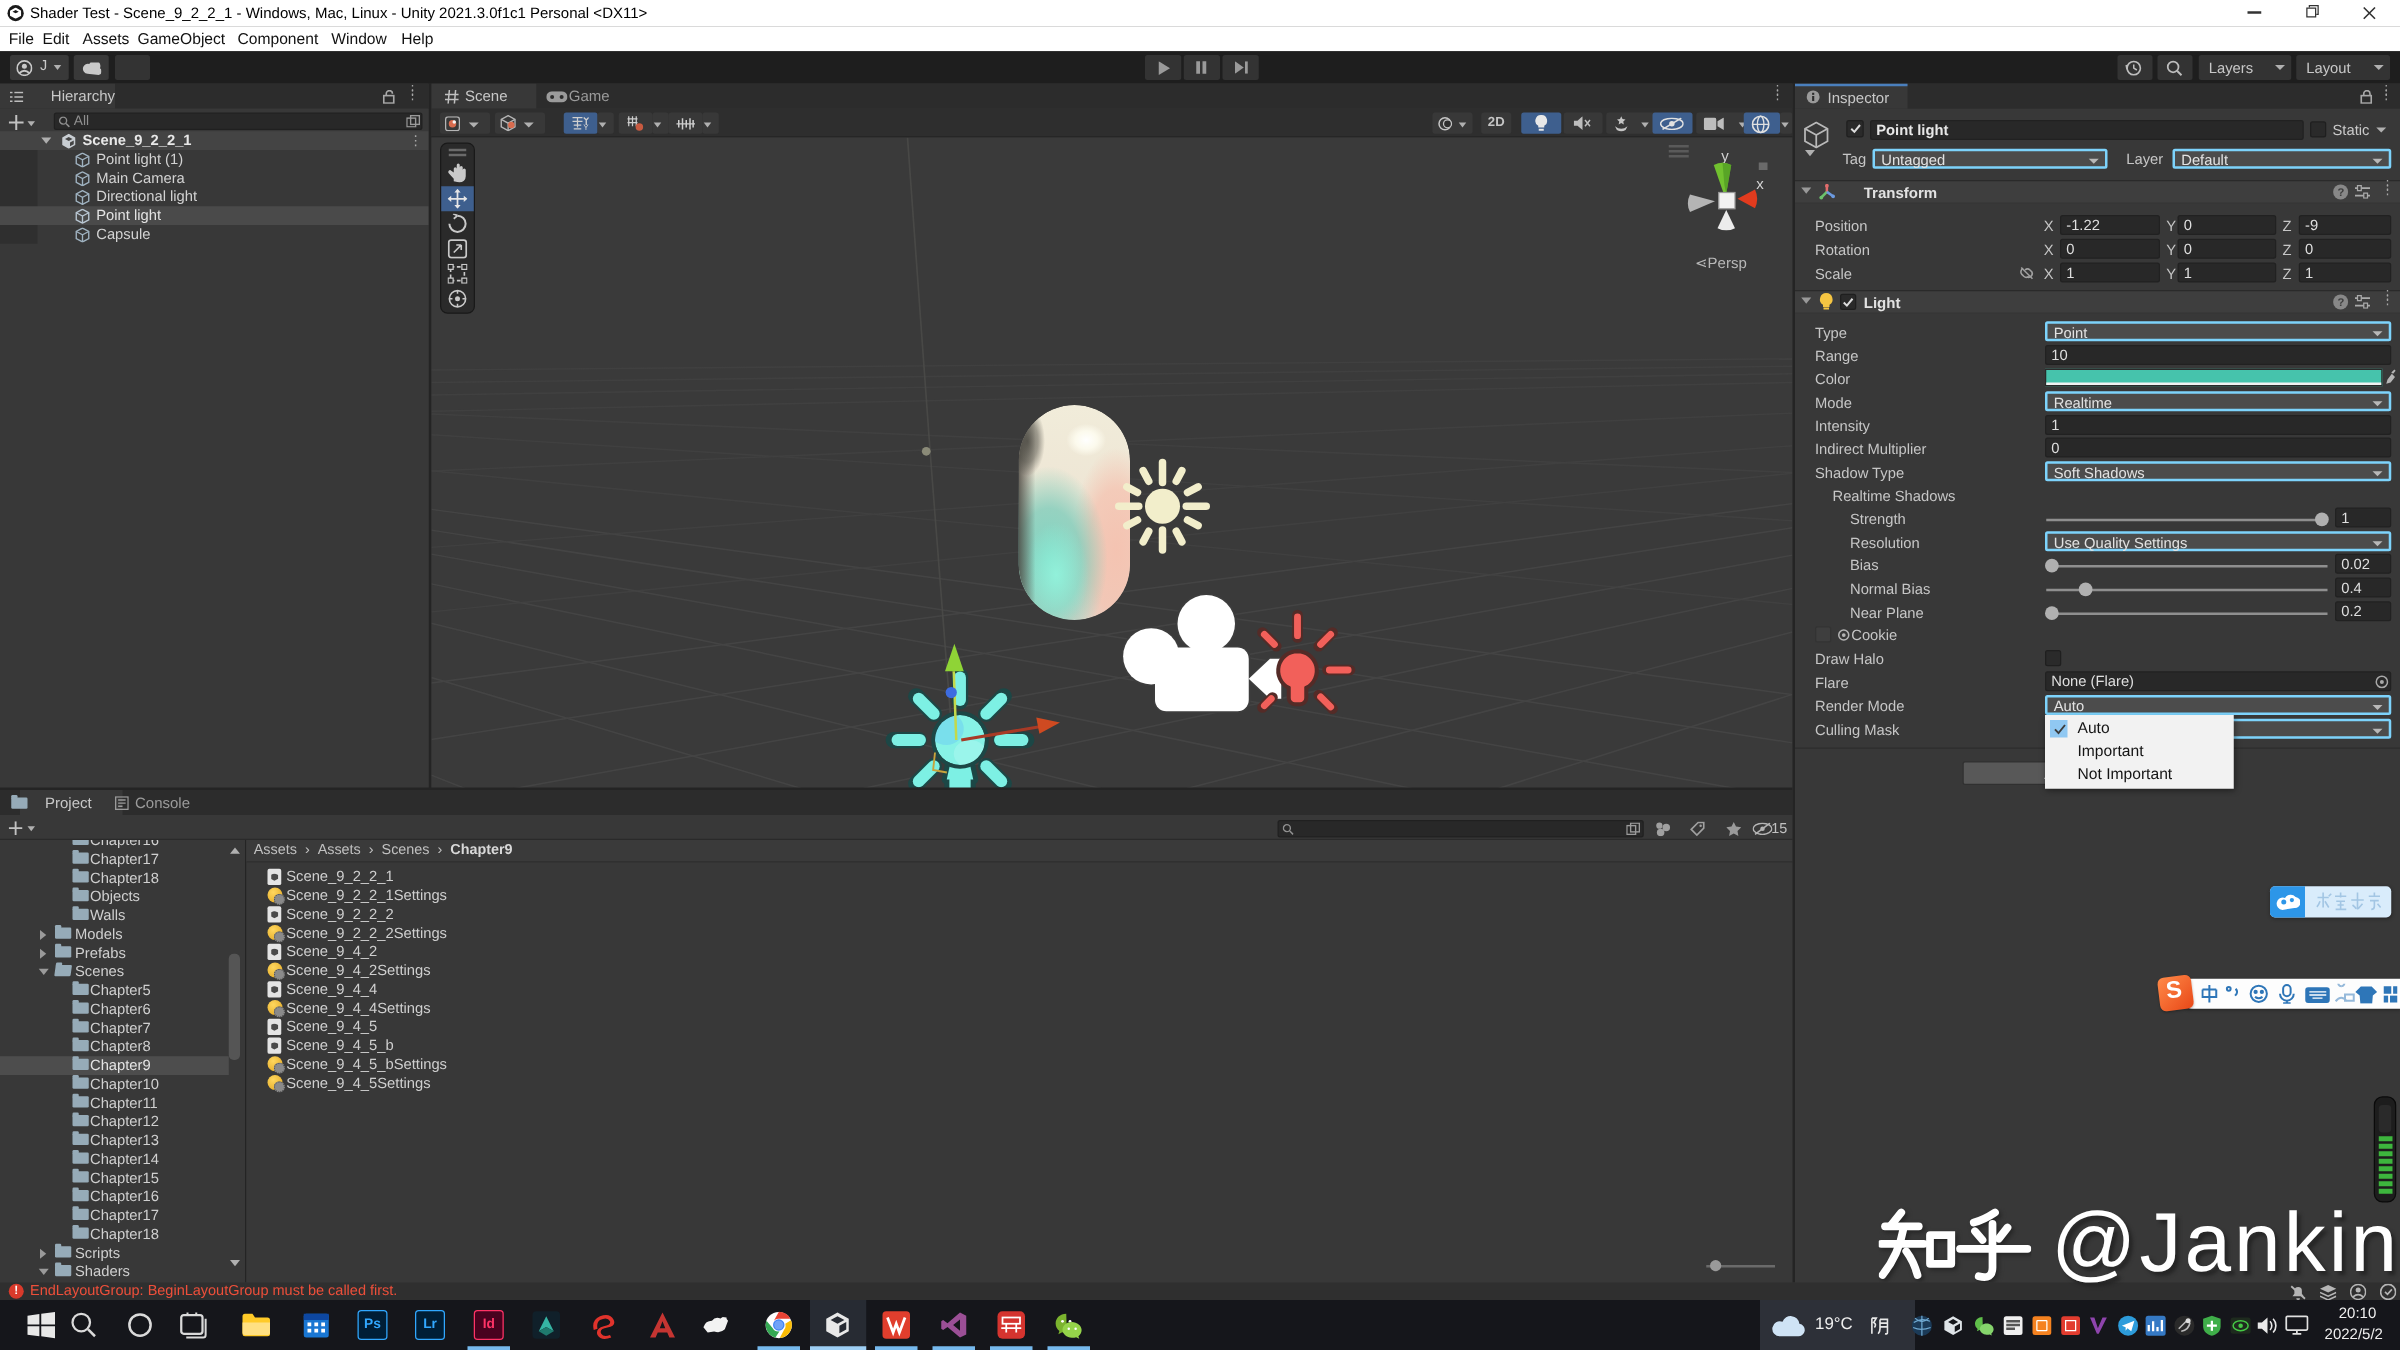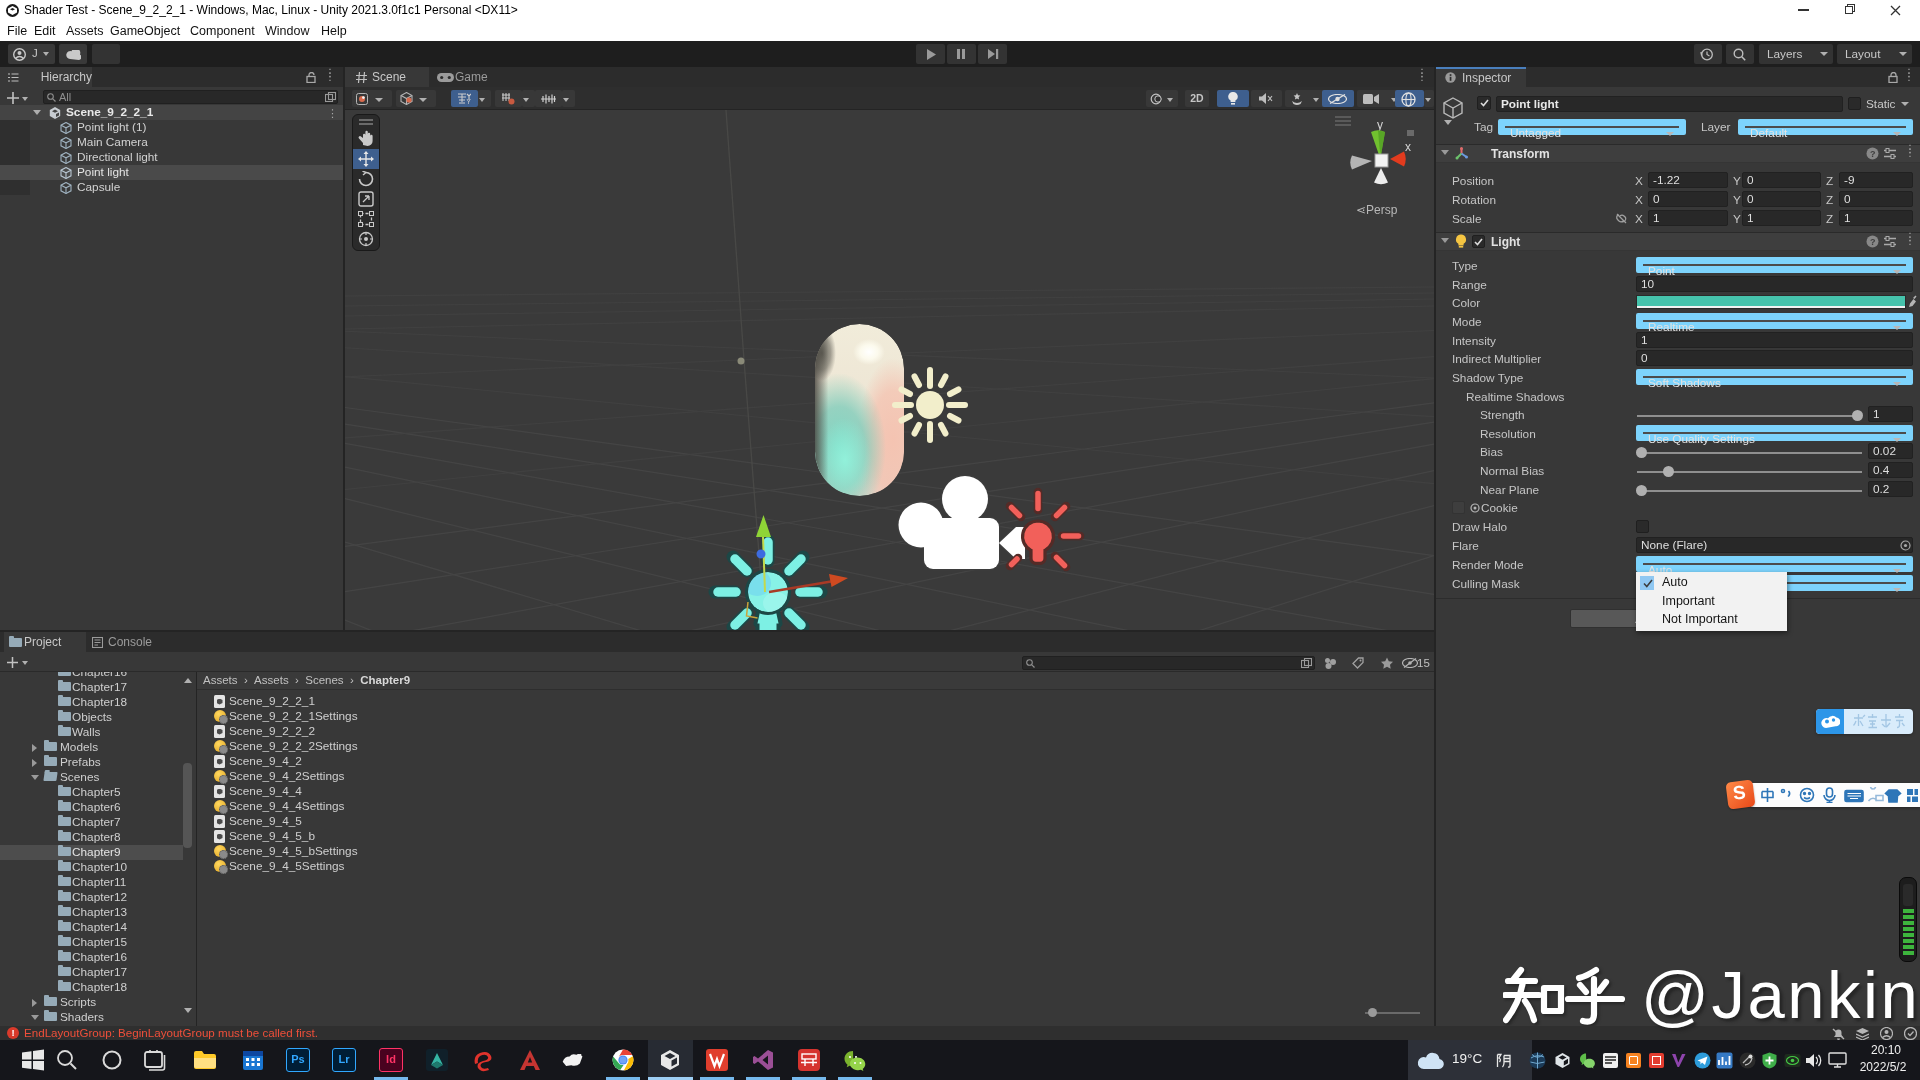--- a/index.html
+++ b/index.html
@@ -21,21 +21,21 @@
 #hierarchy { left:0; top:67px; width:343px; height:565px; background:#383838; }
 .hrow { position:absolute; left:0; width:343px; height:15px; font-size:11.8px;
   color:#d2d2d2; line-height:15px; }
 #scene { left:345px; top:67px; width:1089px; height:565px; background:#383838; }
 #scenecanvas { position:absolute; left:0; top:43px; width:1089px; height:522px;
   background:#3a3a3a; overflow:hidden; }
 #inspector { left:1436px; top:67px; width:484px; height:959px; background:#383838; }
 .ilabel { position:absolute; left:16px; font-size:11.8px; color:#c6c6c6; }
 .ifield { position:absolute; background:#282828; border:1px solid #212121;
   border-radius:2px; color:#dfdfdf; font-size:11.8px; line-height:14px; padding-left:4px; }
-.idrop { position:absolute; background:#4c4c4c; border:7px solid #7dd3fc;
+.idrop { position:absolute; background:#4c4c4c; border:2px solid #7dd3fc;
   border-radius:2px; color:#e2e2e2; font-size:11.8px; line-height:14px; padding-left:5px; }
 .idrop:after { content:""; position:absolute; right:5px; top:6px; width:0; height:0;
   border-left:4px solid transparent; border-right:4px solid transparent;
   border-top:4px solid #b8b8b8; }
 #project { left:0; top:632px; width:1434px; height:394px; background:#383838; }
 .prow { position:absolute; height:15px; font-size:11.8px; color:#cfcfcf; line-height:15px; }
 #statusbar { left:0; top:1026px; width:1920px; height:14px; background:#2f2f2f; }
 #taskbar { left:0; top:1040px; width:1920px; height:40px; background:#15161b; }
 .vdiv { position:absolute; background:#242424; }
 .fol { position:absolute; width:13px; height:9px; background:#96abb8; border-radius:1px; }
@@ -698,21 +698,21 @@
           <path d="M1 4.5 L3.8 7.5 L9 1" fill="none" stroke="#3c3c3c" stroke-width="1.5"></path>
         </svg>
     <div class="abs" style="left:26px;top:3px;font-size:12.5px;color:#141414;">Auto</div>
     <div class="abs" style="left:26px;top:21.5px;font-size:12.5px;color:#141414;">Important</div>
     <div class="abs" style="left:26px;top:40px;font-size:12.5px;color:#141414;">Not Important</div>
   </div>
 </div>
 
 <div id="project" class="abs">
   <div class="tabbar" style="left:0;top:0;width:1434px;">
-    <div class="tab" style="left:4px;width:82px;padding-left:20px;">Project</div>
+    <div class="tab" style="left:16px;width:82px;padding-left:20px;">Project</div>
     <b class="fol" style="left:9px;top:6px;"></b>
     <div class="tab inactive" style="left:86px;width:78px;padding-left:22px;">Console</div>
     <svg class="abs" style="left:92px;top:5px;" width="11" height="11" viewBox="0 0 11 11">
           <rect x="0.5" y="0.5" width="10" height="10" fill="none" stroke="#9b9b9b" stroke-width="1.1"></rect>
           <path d="M2.5 3 H8.5 M2.5 5.5 H8.5 M2.5 8 H6" stroke="#9b9b9b" stroke-width="1.1"></path>
         </svg>
   </div>
 
   <div class="abs" style="left:0;top:20px;width:1434px;height:20px;background:#383838;border-bottom:1px solid #2a2a2a;"></div>
   <svg class="abs" style="left:7px;top:25px;" width="11" height="11" viewBox="0 0 11 11">

